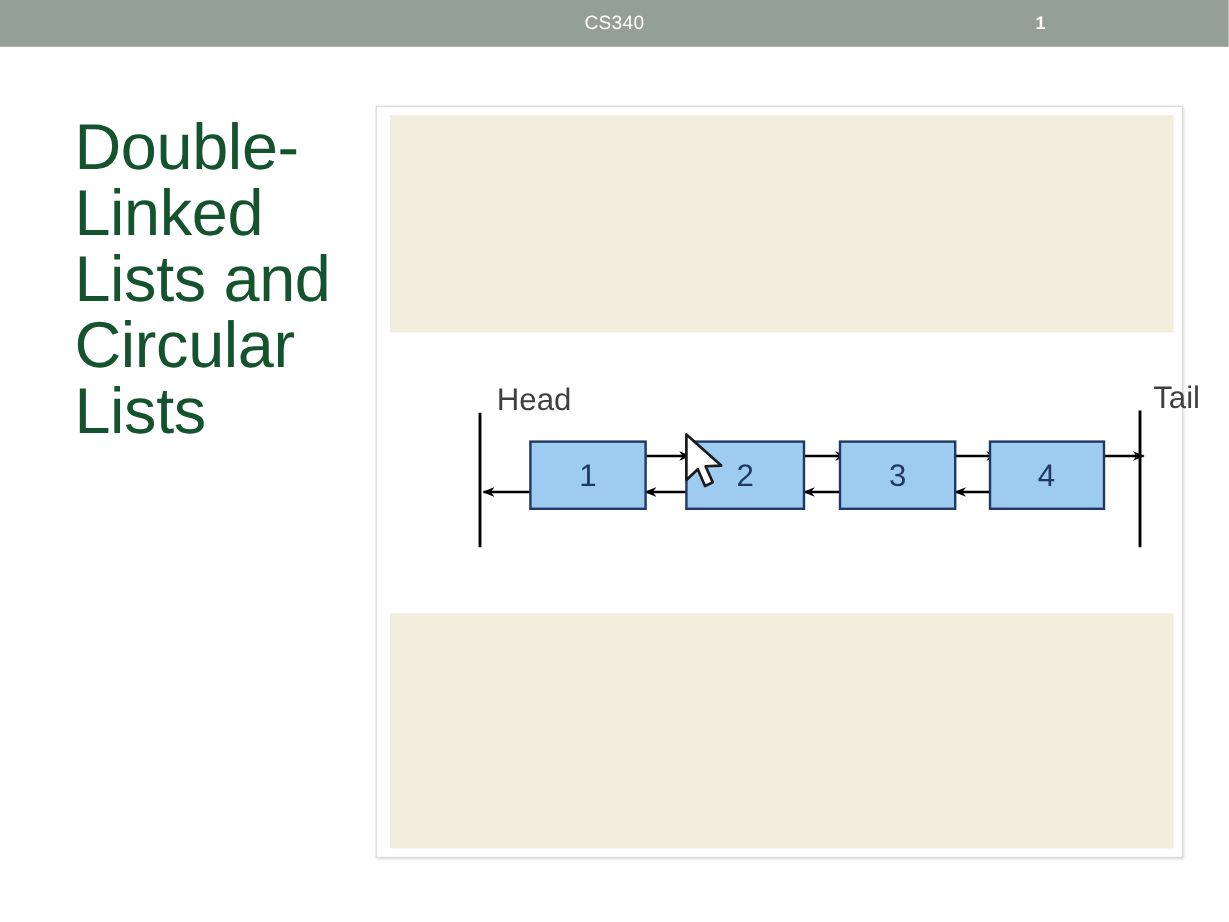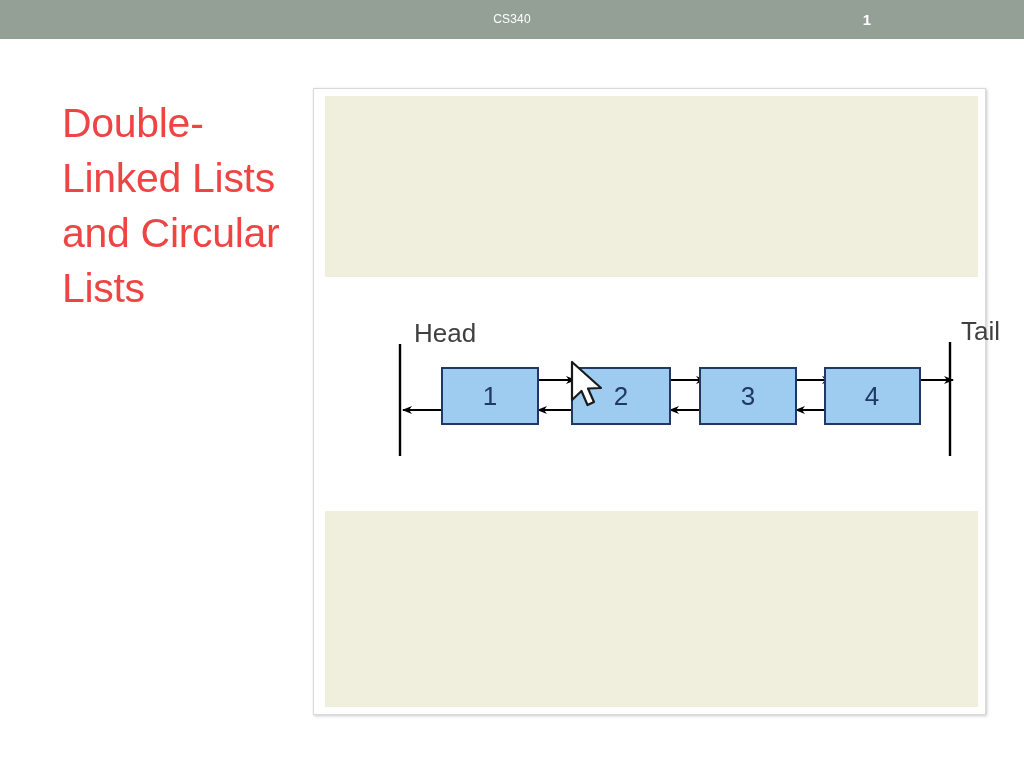--- a/index.html
+++ b/index.html
@@ -20,40 +20,40 @@
     position:absolute; left:0; top:0;
     width:1024px; height:39px;
     background:#94a096;
   }
   #course-code {
     position:absolute; left:0; top:0;
     width:1024px; height:39px;
     line-height:39px;
     text-align:center;
     color:#ffffff;
-    font-size:12px;
+    font-size:16px;
     letter-spacing:0.2px;
   }
   #page-number {
     position:absolute; left:845px; top:0;
     width:44px; height:39px;
     line-height:39px;
     text-align:center;
     color:#ffffff;
     font-size:15px;
     font-weight:bold;
   }
 
   
   #slide-title {
     position:absolute;
     left:62px; top:96px;
     width:230px;
-    color:#ef4444;
-    font-size:41px;
+    color:#14532d;
+    font-size:54px;
     line-height:55px;
     font-weight:normal;
     letter-spacing:-0.3px;
   }
 
   
   #content-panel {
     position:absolute;
     left:313px; top:88px;
     width:673px; height:627px;

